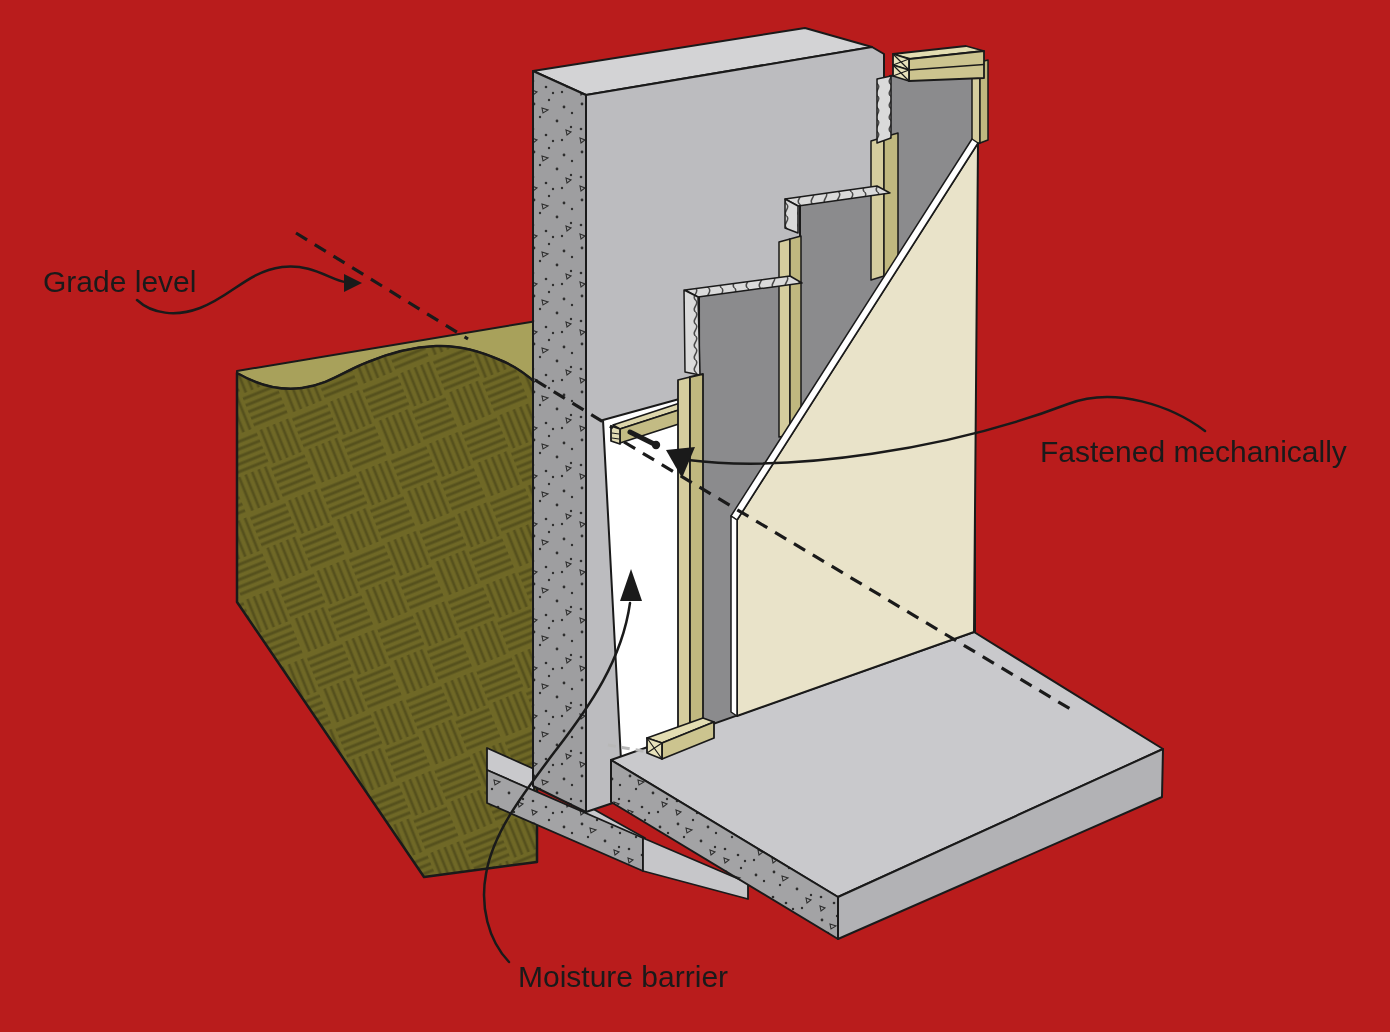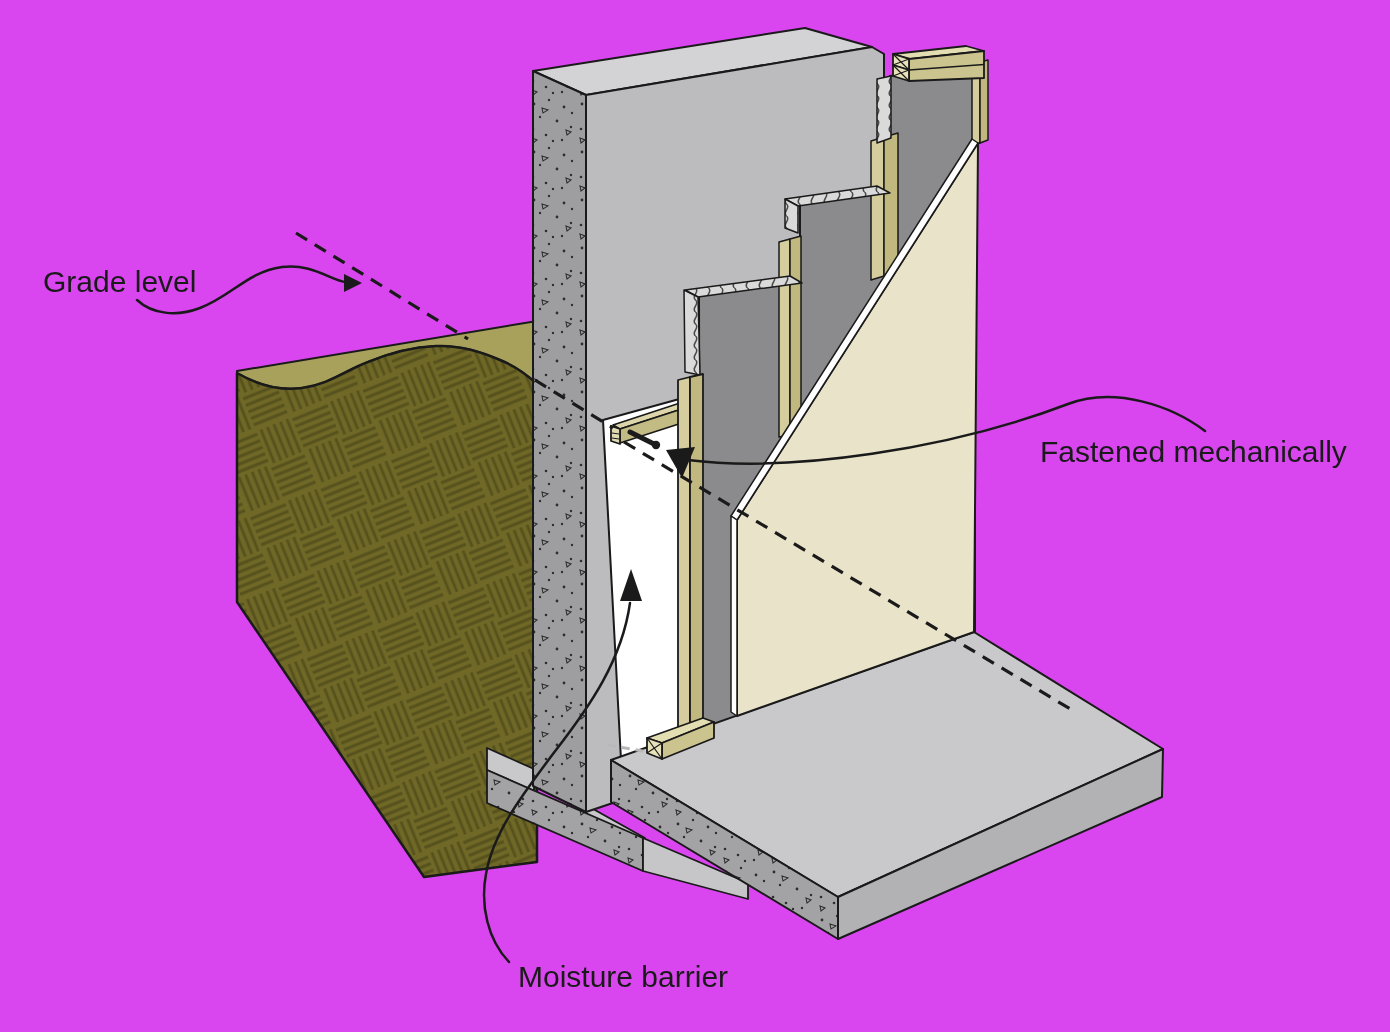--- a/index.html
+++ b/index.html
@@ -1,16 +1,16 @@
 <!DOCTYPE html>
 <html><head>
 <meta charset="utf-8">
 <style>
   html,body{margin:0;padding:0;background:#ffffff;}
-  .stage{width:1390px;height:1032px;position:relative;background:#d946ef;overflow:hidden;}
+  .stage{width:1390px;height:1032px;position:relative;background:#b91c1c;overflow:hidden;}
   svg{display:block;}
   .ol{stroke:#1a1a1a;stroke-width:2;stroke-linejoin:round;}
   .ol-thin{stroke:#1a1a1a;stroke-width:1.5;stroke-linejoin:round;}
   .ol-med{stroke:#1a1a1a;stroke-width:1.8;stroke-linejoin:round;}
   .leader{fill:none;stroke:#1a1a1a;stroke-width:2.5;stroke-linecap:round;}
   .lbl{font-family:"Liberation Sans","DejaVu Sans",sans-serif;font-size:30px;fill:#1a1a1a;}
   .dash{fill:none;stroke:#1a1a1a;stroke-width:3.2;stroke-dasharray:13 9;}
   .dash-hidden{fill:none;stroke:#b8b8b8;stroke-width:3;stroke-dasharray:8 6;}
 </style>
 </head>

